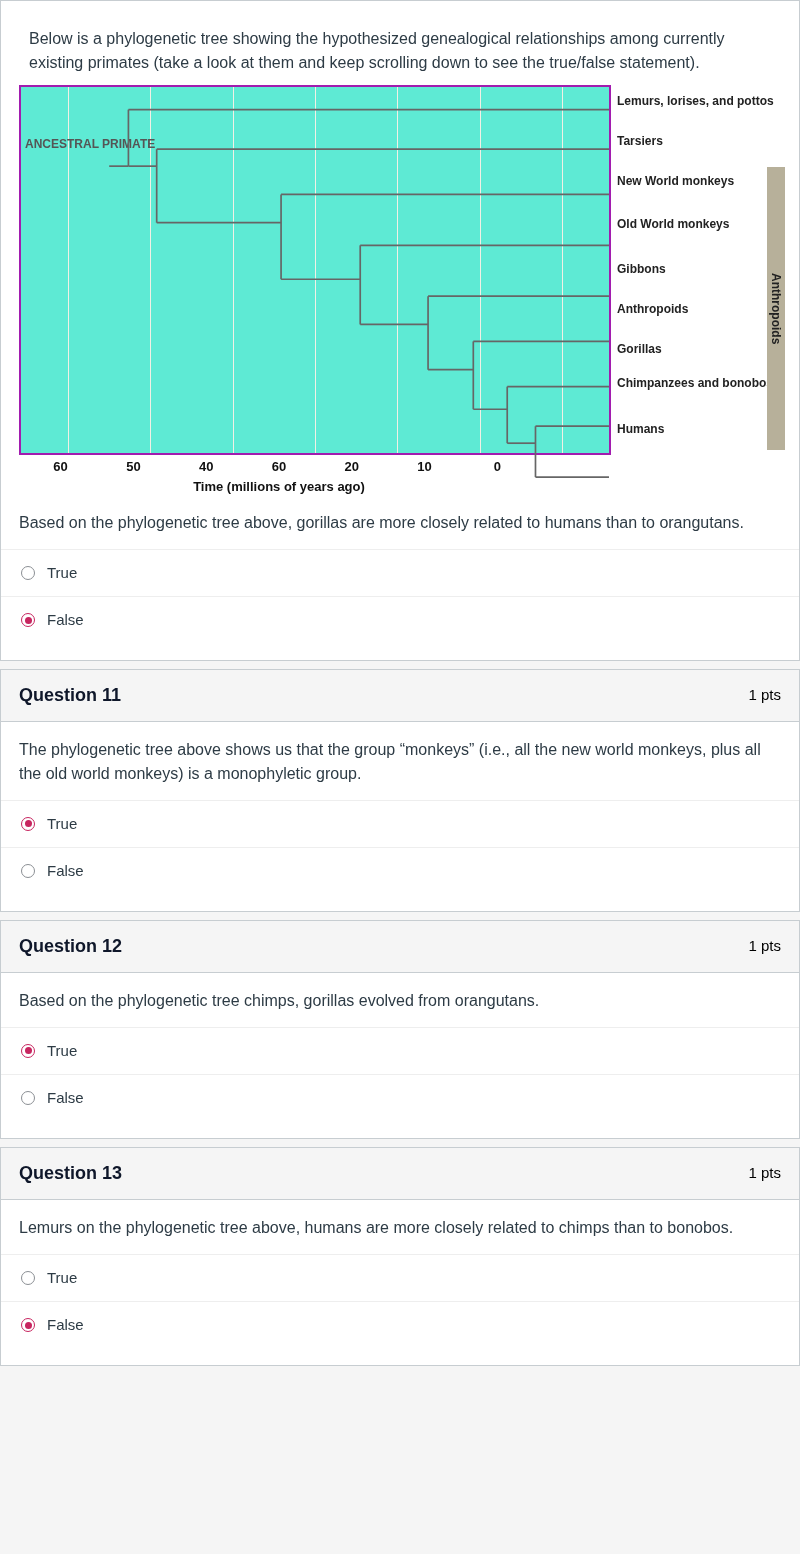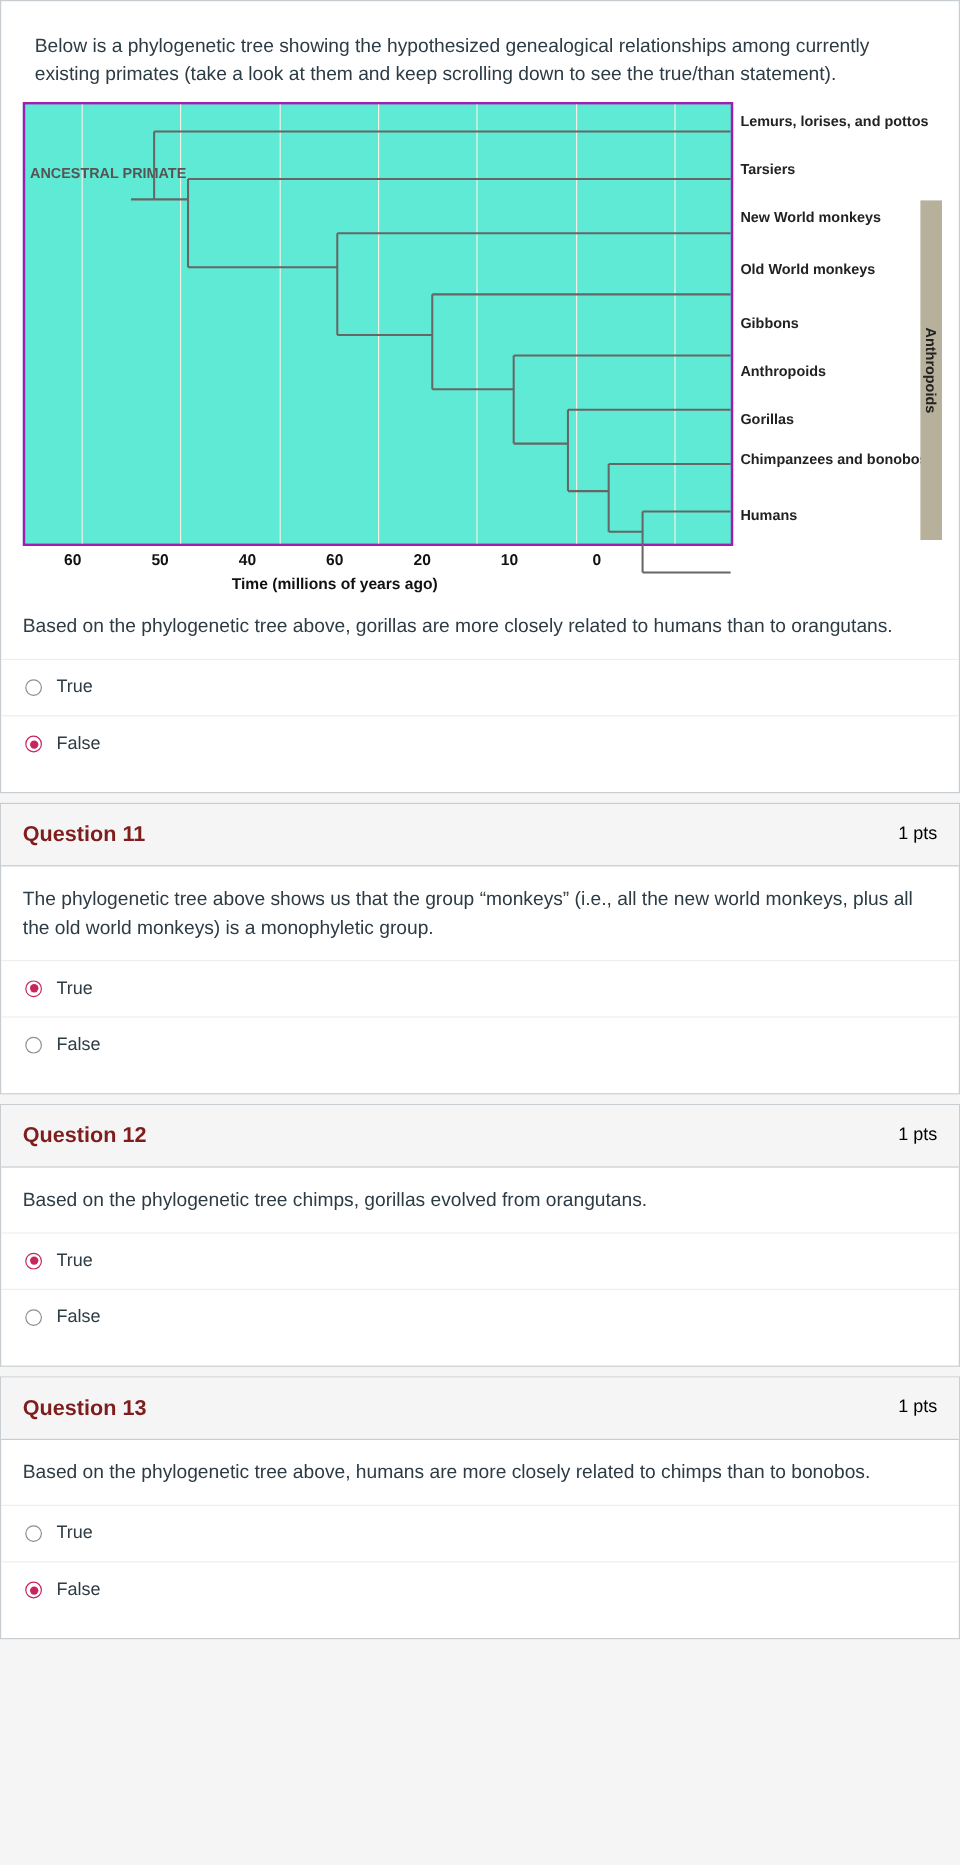--- a/index.html
+++ b/index.html
@@ -20,21 +20,21 @@
   .card-body { padding: 16px 18px; }
   .q-intro { padding: 10px 10px 0 10px; }
   .q-intro p { margin: 0 0 8px 0; font-size: 16px; }
   .q-text { font-size: 16px; margin: 0 0 14px 0; }
   .q-header {
     display: flex; justify-content: space-between; align-items: center;
     background: #f5f5f5;
     border-bottom: 1px solid #c7cdd1;
     padding: 12px 18px;
   }
-  .q-title { font-size: 18px; font-weight: 600; color: #7f1d1d; }
+  .q-title { font-size: 18px; font-weight: 600; color: #0f172a; }
   .q-pts { font-size: 15px; color: #000000; }
   .answers { border-top: 1px solid #eee; margin: 0 -18px; }
   .answer {
     display: flex; align-items: center; gap: 12px;
     padding: 12px 20px;
     border-bottom: 1px solid #eee;
   }
   .answer:last-child { border-bottom: none; }
   .radio {
     width: 14px; height: 14px; border-radius: 50%;
@@ -95,21 +95,21 @@
   svg.tree path, svg.tree line { stroke: #666; stroke-width: 1.5; fill: none; }
 </style>
 </head>
 <body>
 
 <div class="page">
 
   <div class="card">
     <div class="card-body">
       <div class="q-intro">
-        <p>Below is a phylogenetic tree showing the hypothesized genealogical relationships among currently existing primates (take a look at them and keep scrolling down to see the true/than statement).</p>
+        <p>Below is a phylogenetic tree showing the hypothesized genealogical relationships among currently existing primates (take a look at them and keep scrolling down to see the true/false statement).</p>
       </div>
 
       <div class="figure">
         <div class="tree-wrap">
           <div class="tree-area" style="width:520px">
 
             <div class="gridline" style="left:8%"></div>
             <div class="gridline" style="left:22%"></div>
             <div class="gridline" style="left:36%"></div>
             <div class="gridline" style="left:50%"></div>
@@ -242,21 +242,21 @@
       </div>
     </div>
   </div>
 
   <div class="card">
     <div class="q-header">
       <span class="q-title">Question 13</span>
       <span class="q-pts">1 pts</span>
     </div>
     <div class="card-body">
-      <p class="q-text">Based on the phylogenetic tree above, humans are more closely related to chimps than to bonobos.</p>
+      <p class="q-text">Lemurs on the phylogenetic tree above, humans are more closely related to chimps than to bonobos.</p>
       <div class="answers">
         <div class="answer">
           <span class="radio"></span>
           <span class="answer-label">True</span>
         </div>
         <div class="answer">
           <span class="radio selected"></span>
           <span class="answer-label">False</span>
         </div>
       </div>

